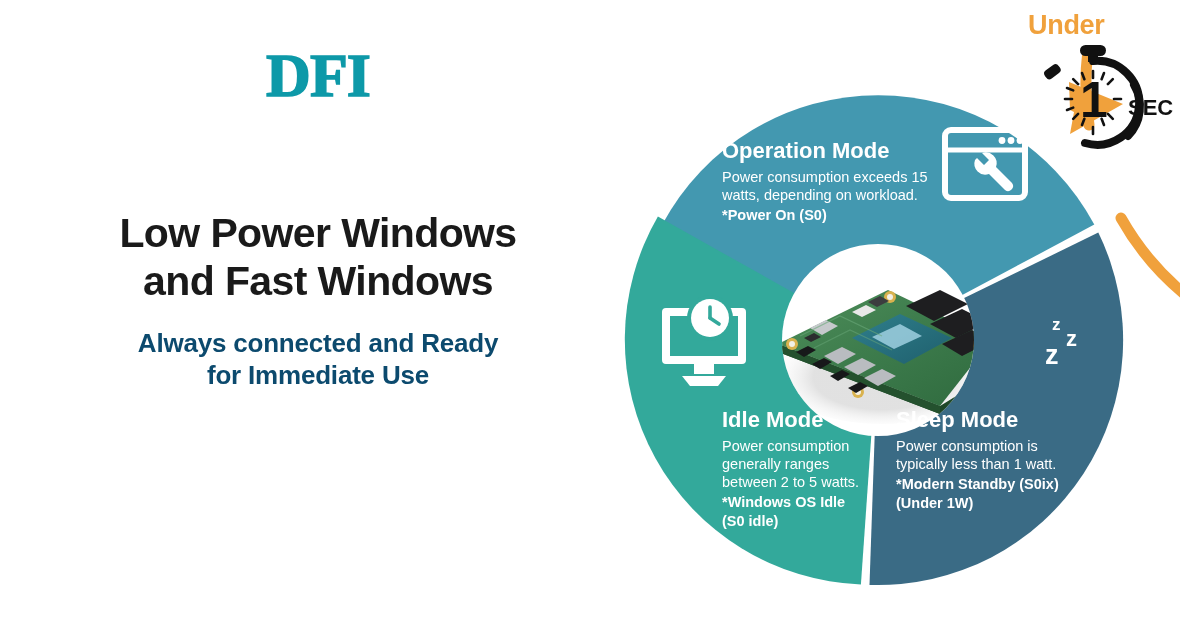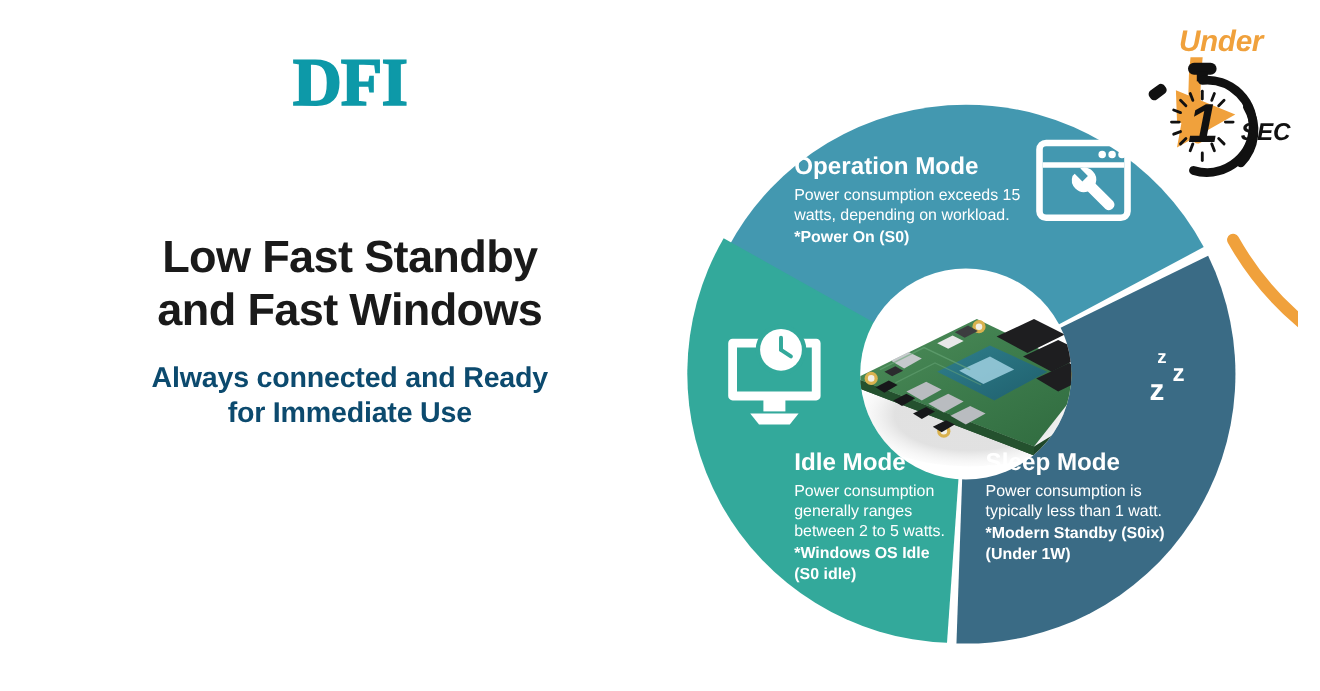--- a/index.html
+++ b/index.html
@@ -67,45 +67,44 @@
   }
   .seg-note {
     font-family: "Liberation Sans", sans-serif;
     font-weight: bold;
     fill: #ffffff;
   }
 
   
   #stopwatch-block {
     position: absolute;
-    left: 1028px; top: 24px;
+    left: 1028px; top: 12px;
     width: 164px; height: 140px;
-    text-align: center;
-    font-style: italic;
+    text-align: left;
   }
   #under-label {
     font-size: 27px;
     font-weight: bold;
     color: #f0a13c;
     letter-spacing: -0.3px;
     line-height: 1;
     margin-bottom: 2px;
   }
 </style>
 </head>
 <body>
 
 <div id="page">
 
   <div id="left-panel">
 
     <div id="dfi-logo">DFI</div>
 
     <div id="headline">
-      <div>Low Fast Standby</div>
+      <div>Low Power Windows</div>
       <div>and Fast Windows</div>
     </div>
 
     <div id="subhead">
       <div>Always connected and Ready</div>
       <div>for Immediate Use</div>
     </div>
   </div>
 
   <div id="diagram">

